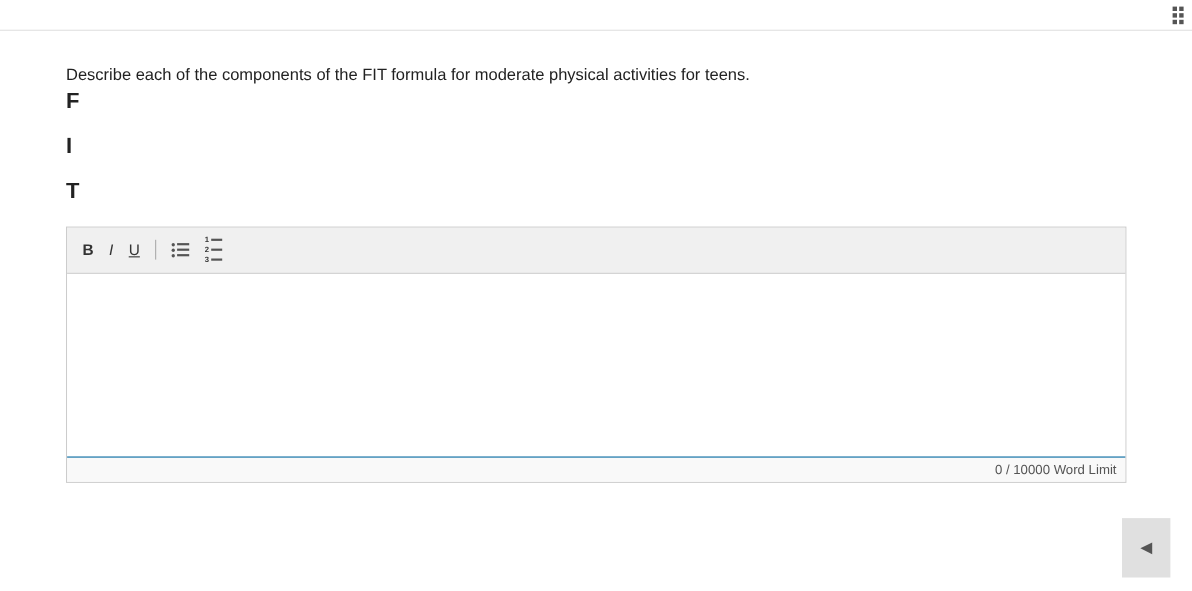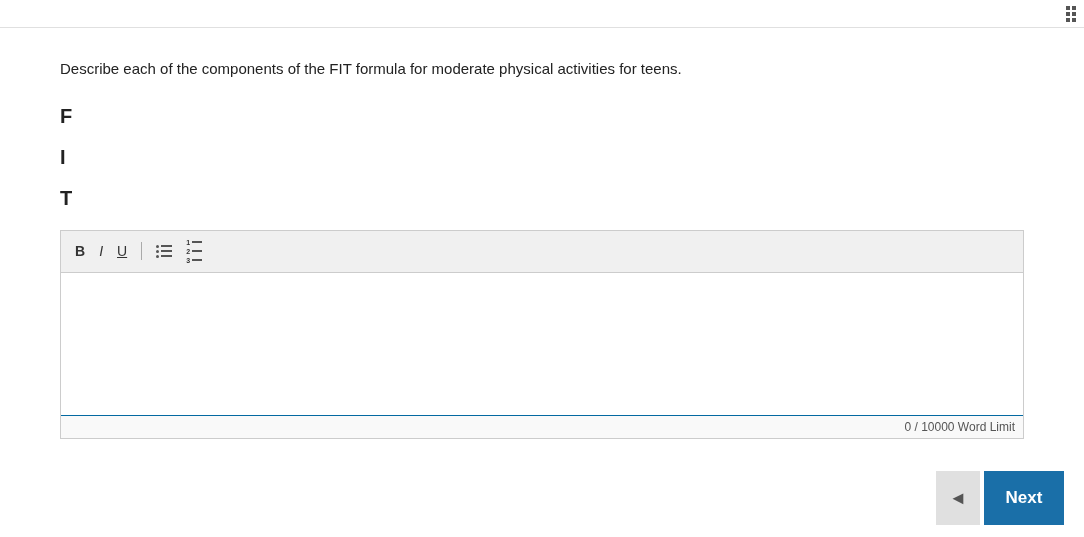--- a/index.html
+++ b/index.html
@@ -56,21 +56,20 @@
     .main-content {
       flex: 1;
       padding: 30px 60px 20px 60px;
       display: flex;
       flex-direction: column;
     }
 
     .question-text {
       font-size: 15px;
       color: #222;
-      margin-bottom: 24px;
       line-height: 1.5;
     }
 
     .fit-labels {
       display: flex;
       flex-direction: column;
       gap: 18px;
       margin-bottom: 20px;
     }
 
@@ -315,16 +314,15 @@
 
       <div class="word-count-row">
         <span>0 / 10000 Word Limit</span>
       </div>
     </div>
 
   </div>
 
   <div class="bottom-nav">
     <button class="back-btn">◄</button>
-    <button class="next-btn">Next</button>
   </div>
 
 </div>
 
 </body></html>

